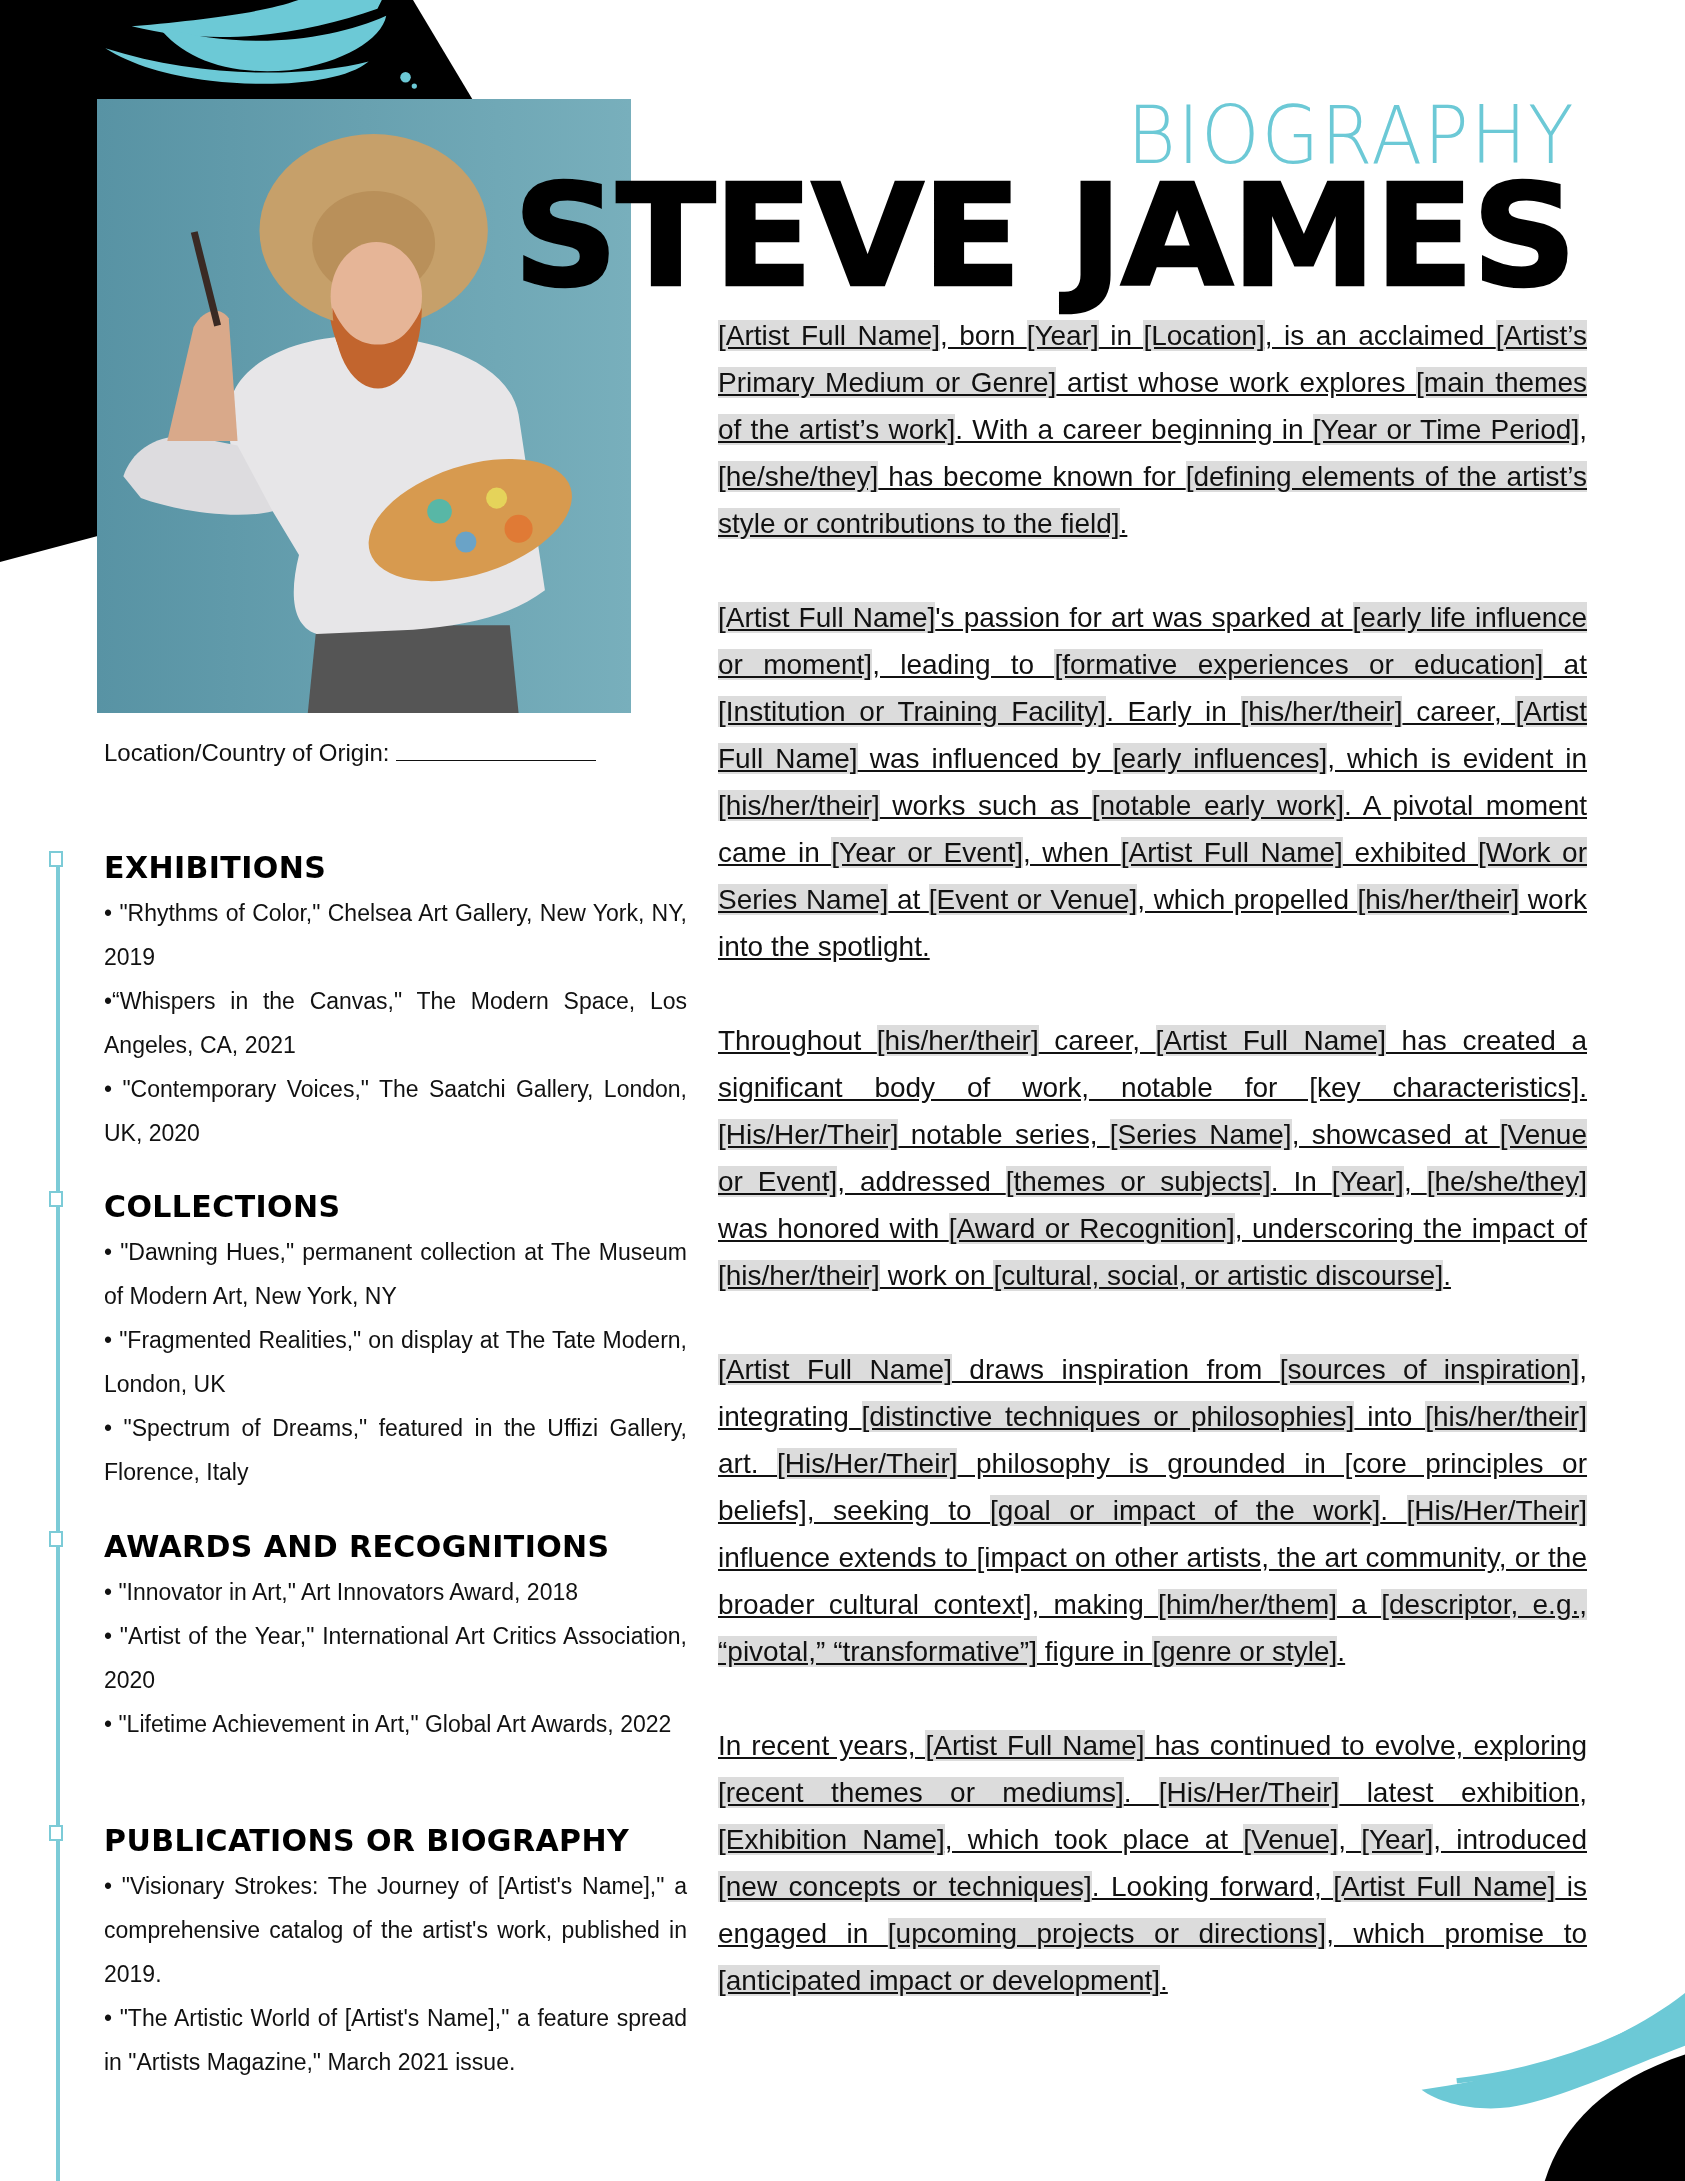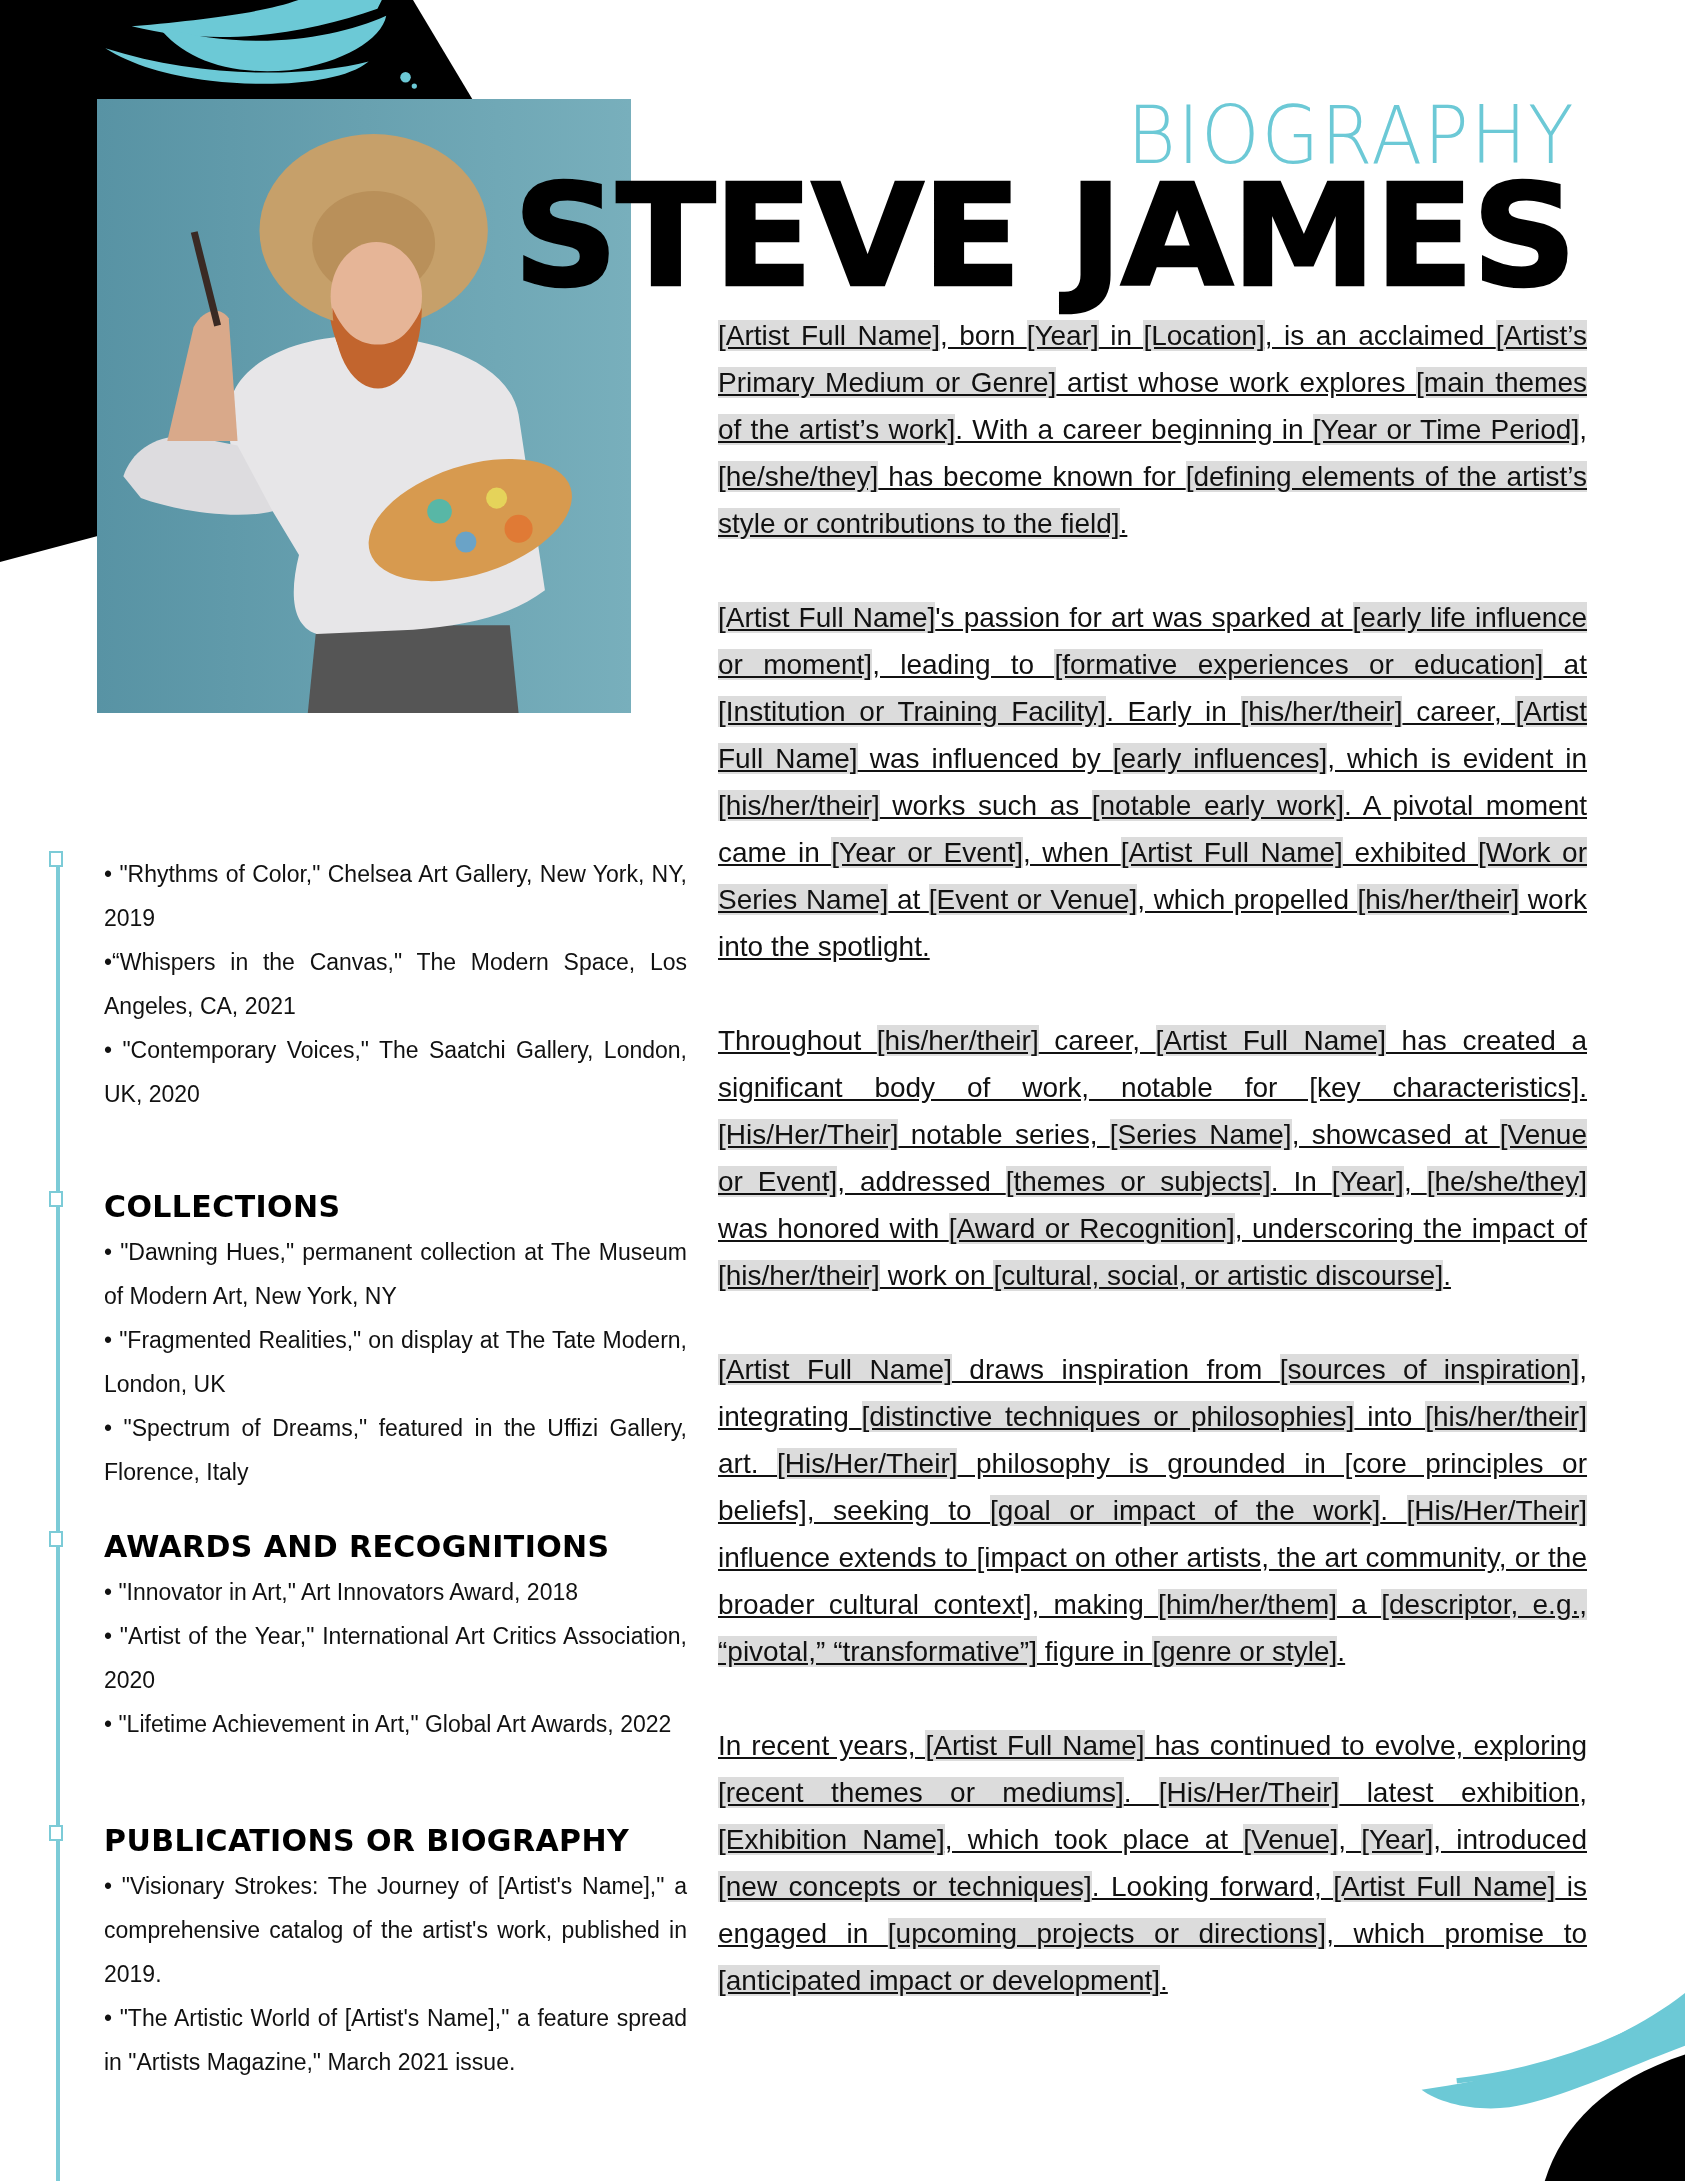--- a/index.html
+++ b/index.html
@@ -116,29 +116,33 @@
     <circle cx="455" cy="455" r="12" fill="#e5d35a"></circle>
     <circle cx="480" cy="490" r="16" fill="#e07a35"></circle>
     <circle cx="420" cy="505" r="12" fill="#6aa3c7"></circle>
   </svg>
 </div>
 
 <div class="abs" id="bio-label">BIOGRAPHY</div>
 <div class="abs" id="name-title">STEVE JAMES</div>
 
 <div class="abs" id="details">
+  <div>
+    <span>Location/Country of Origin:</span><span class="blank"></span>
+  </div>
 </div>
 
 <div class="abs" id="timeline-line"></div>
 <div class="tl-marker" style="top:851px;"></div>
 <div class="tl-marker" style="top:1191px;"></div>
 <div class="tl-marker" style="top:1531px;"></div>
 <div class="tl-marker" style="top:1825px;"></div>
 
 <div class="section" style="top:848px;">
+  <h2>EXHIBITIONS</h2>
   <ul>
     <li>• "Rhythms of Color," Chelsea Art Gallery, New York, NY, 2019</li>
     <li>•“Whispers in the Canvas," The Modern Space, Los Angeles, CA, 2021</li>
     <li>• "Contemporary Voices," The Saatchi Gallery, London, UK, 2020</li>
   </ul>
 </div>
 
 <div class="section" style="top:1187px;">
   <h2>COLLECTIONS</h2>
   <ul>

